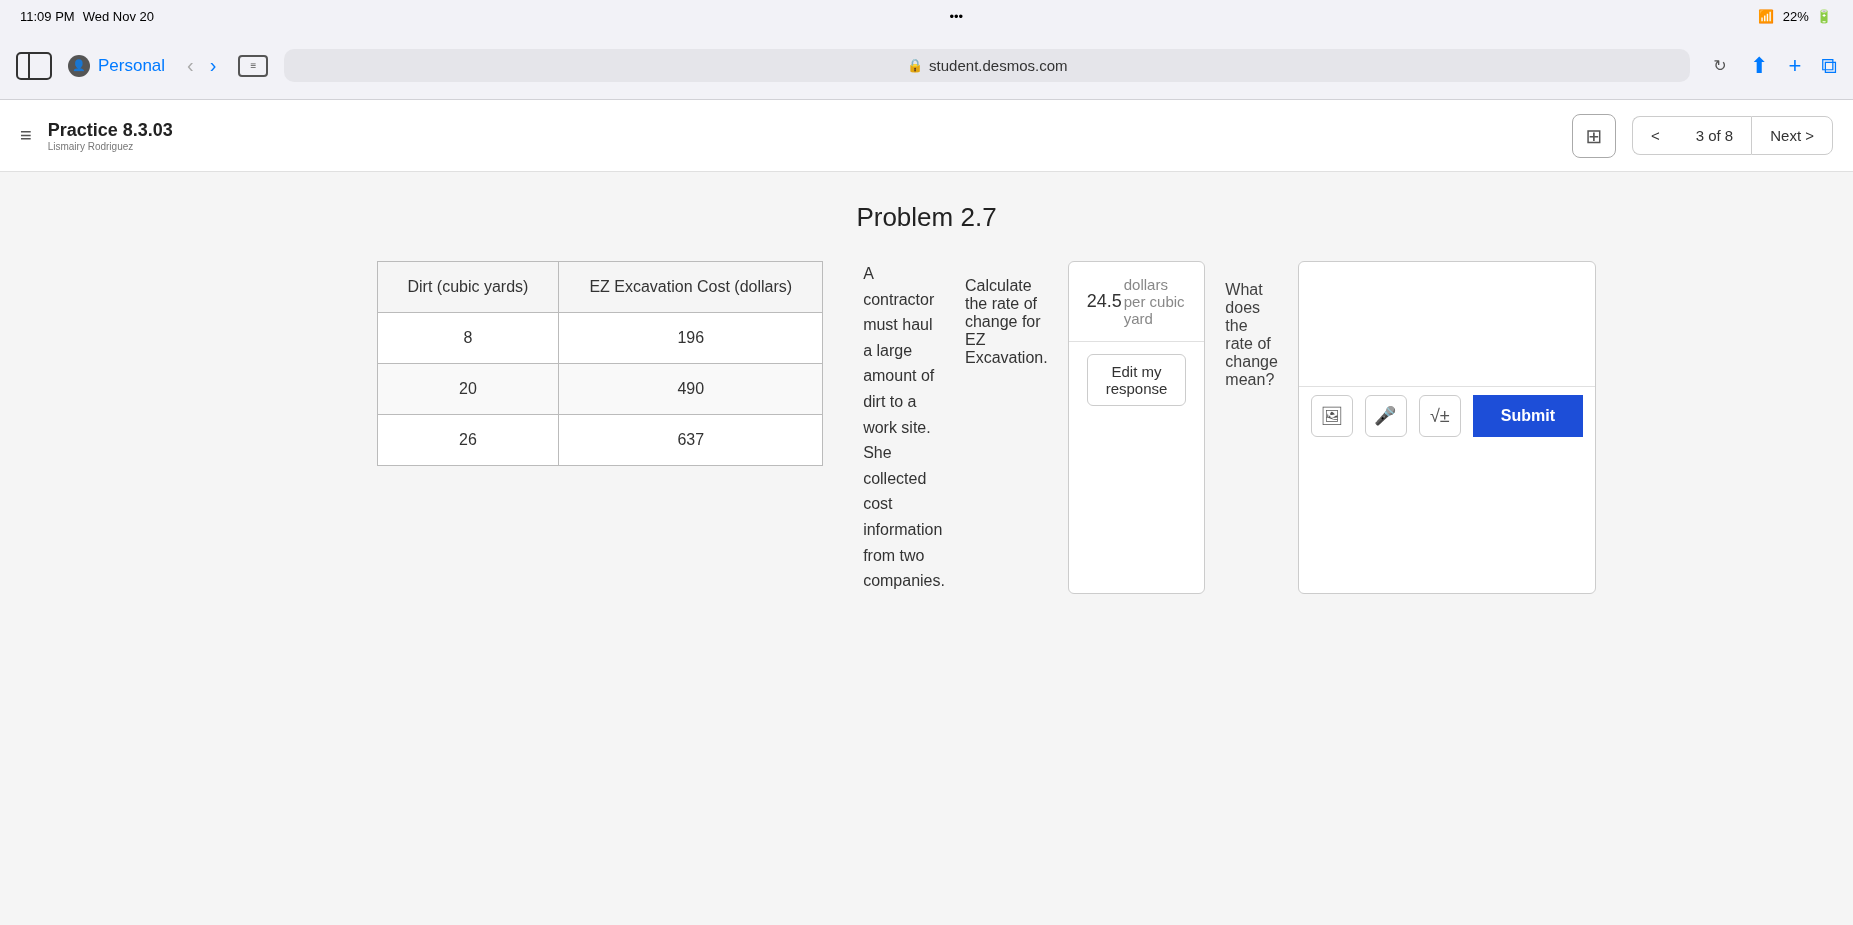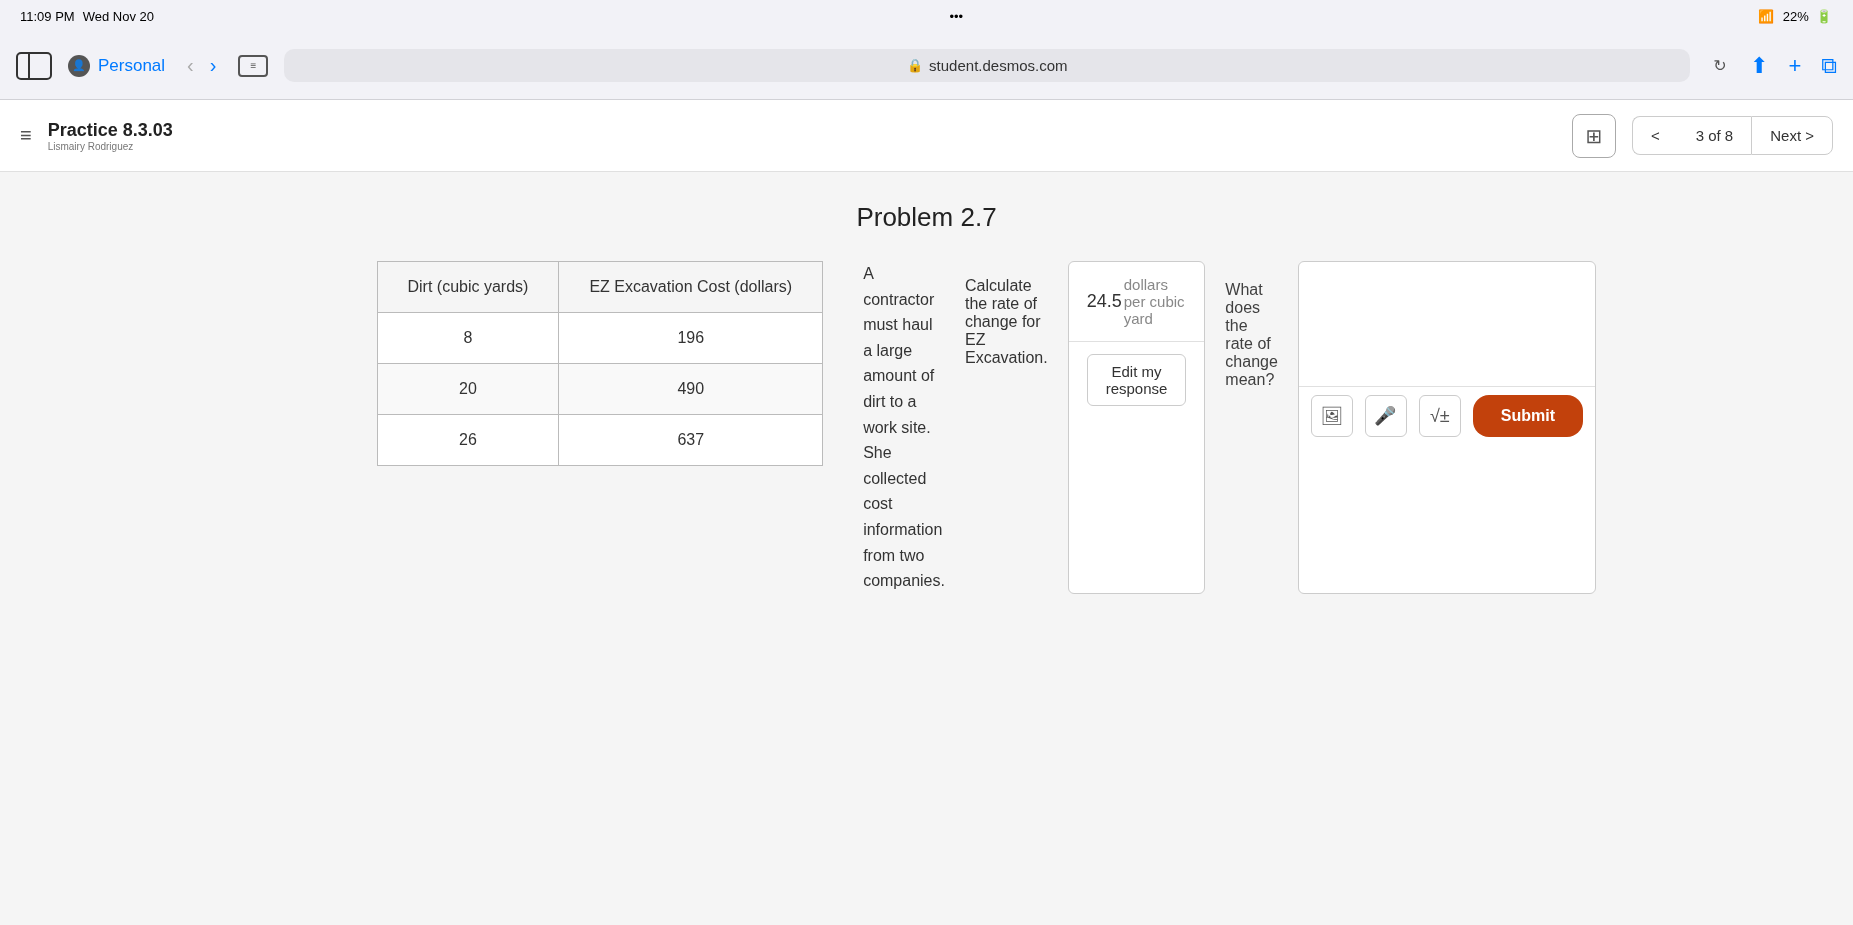--- a/index.html
+++ b/index.html
@@ -293,24 +293,24 @@
       border: 1.5px solid #ccc;
       border-radius: 6px;
       background: #fff;
       display: flex; align-items: center; justify-content: center;
       font-size: 18px;
       cursor: pointer;
       color: #555;
     }
     .submit-btn {
       margin-left: auto;
-      background: #c2410c;
+      background: #1d4ed8;
       color: #fff;
       border: none;
-      border-radius: 16px;
+      border-radius: 0;
       padding: 12px 28px;
       font-size: 16px;
       font-weight: 600;
       cursor: pointer;
     }
   </style>
 </head>
 <body>
 
 <div class="status-bar">

